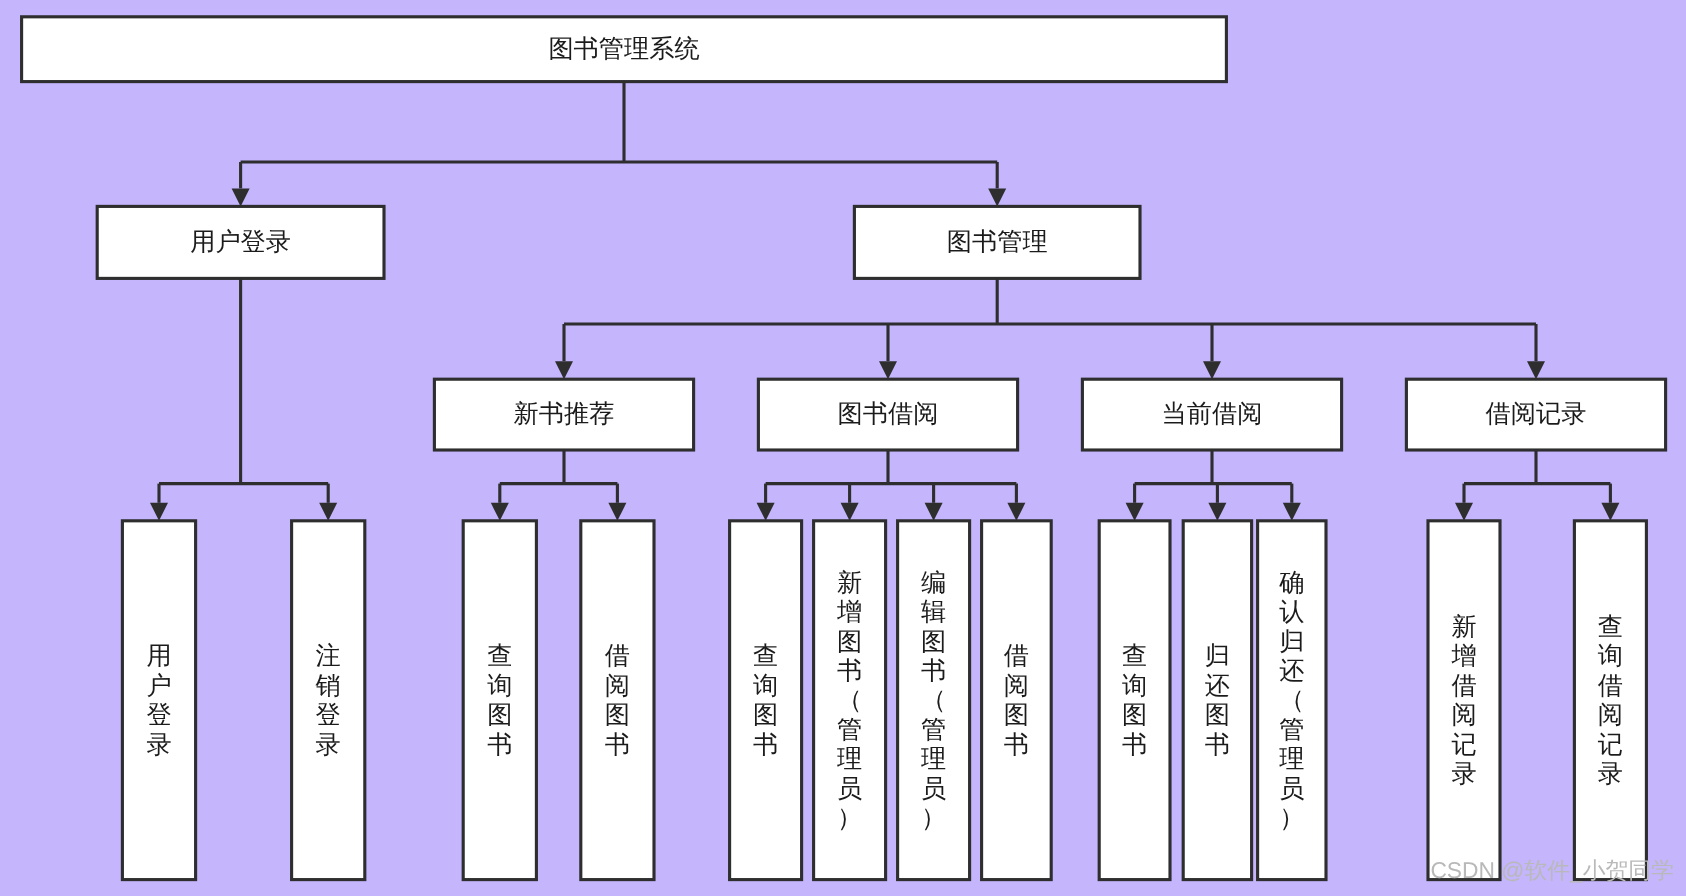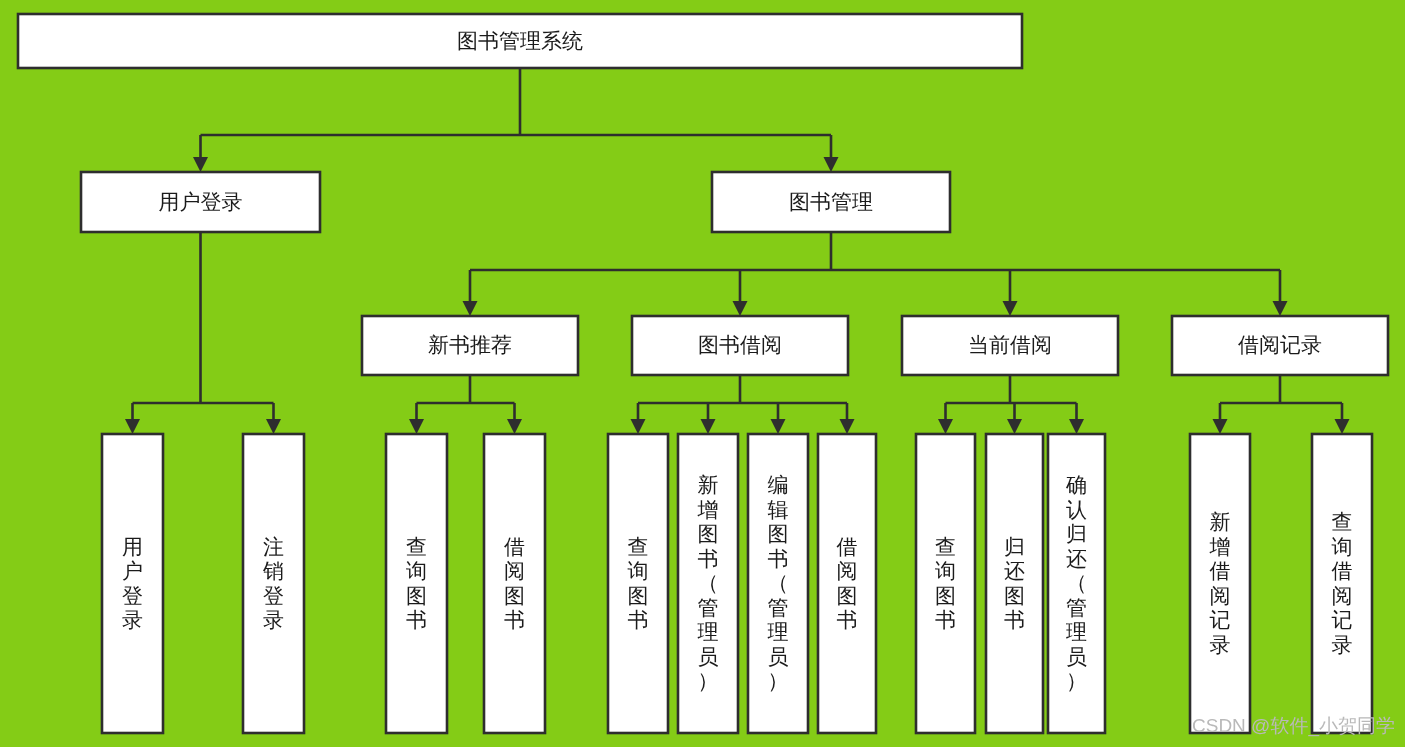--- a/index.html
+++ b/index.html
@@ -8,21 +8,21 @@
     padding: 0;
     background: #ffffff;
   }
   body {
     font-family: "Liberation Sans", "DejaVu Sans", sans-serif;
   }
   #diagram-root {
     position: relative;
     width: 1405px;
     height: 747px;
-    background: #84cc16;
+    background: #c4b5fd;
     overflow: hidden;
   }
   svg.flow-canvas {
     position: absolute;
     left: 0;
     top: 0;
     width: 1405px;
     height: 747px;
     display: block;
   }

